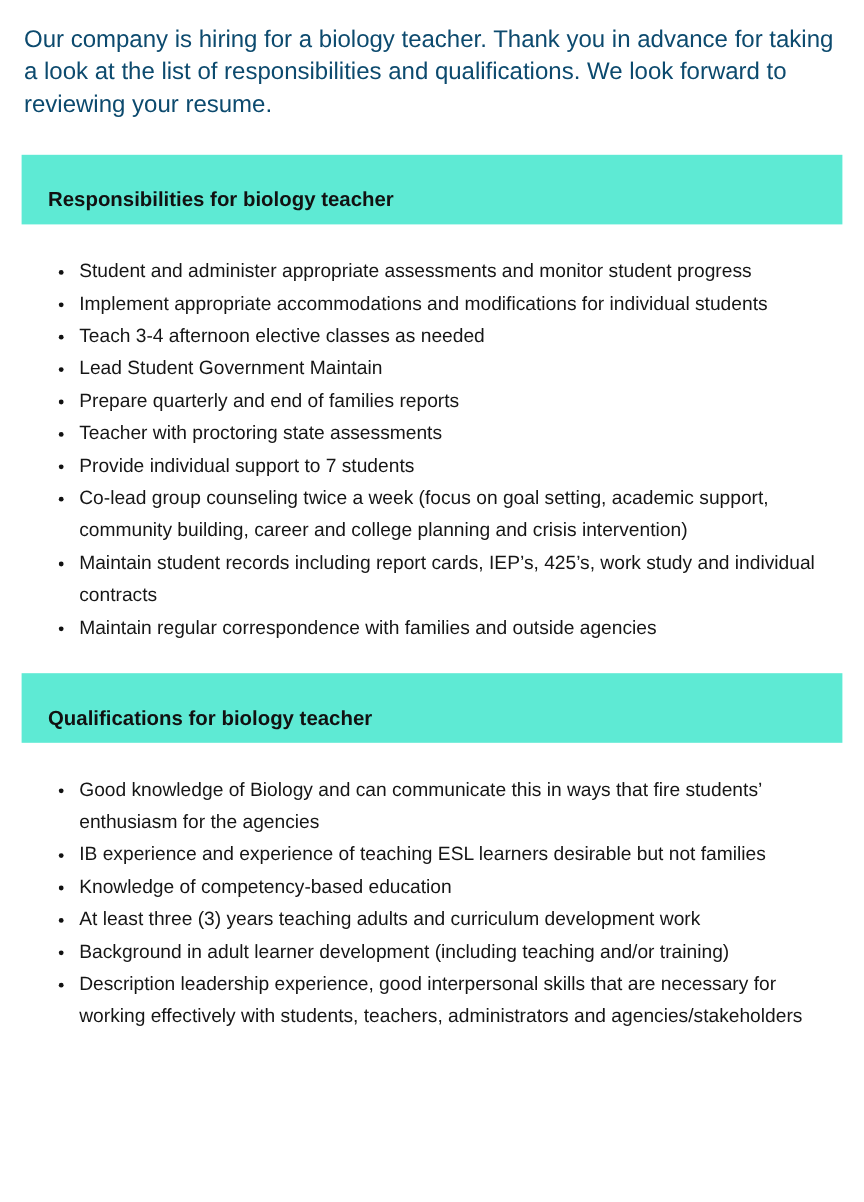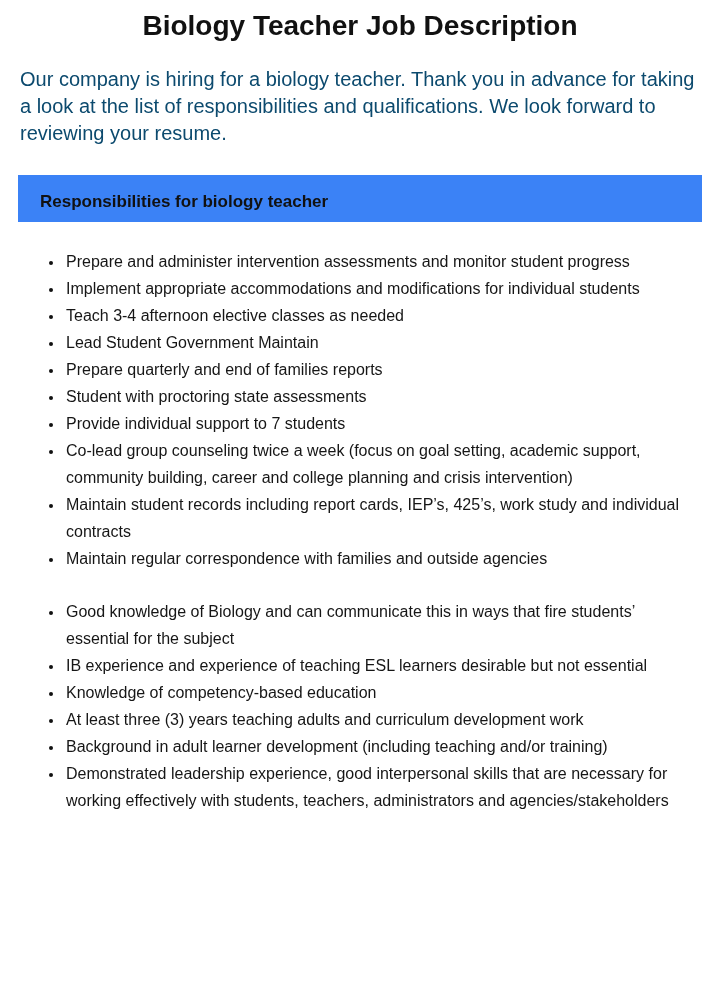--- a/index.html
+++ b/index.html
@@ -30,22 +30,22 @@
   }
   p.intro {
     margin: 20px 0 28px 2px;
     font-size: 20px;
     line-height: 27px;
     color: #0c4a6e;
   }
   .section-heading {
     box-sizing: border-box;
     width: 100%;
-    background: #3b82f6;
-    padding: 16px 12px 9px 22px;
+    background: #5eead4;
+    padding: 27px 12px 9px 22px;
     font-size: 17px;
     line-height: 22px;
     font-weight: 700;
     color: #111111;
   }
   ul.bullet-list {
     margin: 26px 0 24px 0;
     padding: 0 0 0 46px;
     font-size: 16px;
     line-height: 27px;
@@ -58,44 +58,46 @@
   ul.bullet-list li::marker {
     font-size: 14px;
     color: #111111;
   }
 </style>
 </head>
 <body>
 
 <main class="page">
 
-  <h1 class="doc-title">Biology Teacher Job Description</h1>
 
   <p class="intro">Our company is hiring for a biology teacher. Thank you in advance for taking a look at the list of responsibilities and qualifications. We look forward to reviewing your resume.</p>
 
   <div class="section-heading">
     <span>Responsibilities for biology teacher</span>
   </div>
 
   <ul class="bullet-list">
-    <li>Prepare and administer intervention assessments and monitor student progress</li>
+    <li>Student and administer appropriate assessments and monitor student progress</li>
     <li>Implement appropriate accommodations and modifications for individual students</li>
     <li>Teach 3-4 afternoon elective classes as needed</li>
     <li>Lead Student Government Maintain</li>
     <li>Prepare quarterly and end of families reports</li>
-    <li>Student with proctoring state assessments</li>
+    <li>Teacher with proctoring state assessments</li>
     <li>Provide individual support to 7 students</li>
     <li>Co-lead group counseling twice a week (focus on goal setting, academic support, community building, career and college planning and crisis intervention)</li>
     <li>Maintain student records including report cards, IEP’s, 425’s, work study and individual contracts</li>
     <li>Maintain regular correspondence with families and outside agencies</li>
   </ul>
 
+  <div class="section-heading">
+    <span>Qualifications for biology teacher</span>
+  </div>
 
   <ul class="bullet-list">
-    <li>Good knowledge of Biology and can communicate this in ways that fire students’ essential for the subject</li>
-    <li>IB experience and experience of teaching ESL learners desirable but not essential</li>
+    <li>Good knowledge of Biology and can communicate this in ways that fire students’ enthusiasm for the agencies</li>
+    <li>IB experience and experience of teaching ESL learners desirable but not families</li>
     <li>Knowledge of competency-based education</li>
     <li>At least three (3) years teaching adults and curriculum development work</li>
     <li>Background in adult learner development (including teaching and/or training)</li>
-    <li>Demonstrated leadership experience, good interpersonal skills that are necessary for working effectively with students, teachers, administrators and agencies/stakeholders</li>
+    <li>Description leadership experience, good interpersonal skills that are necessary for working effectively with students, teachers, administrators and agencies/stakeholders</li>
   </ul>
 
 </main>
 
 </body></html>

